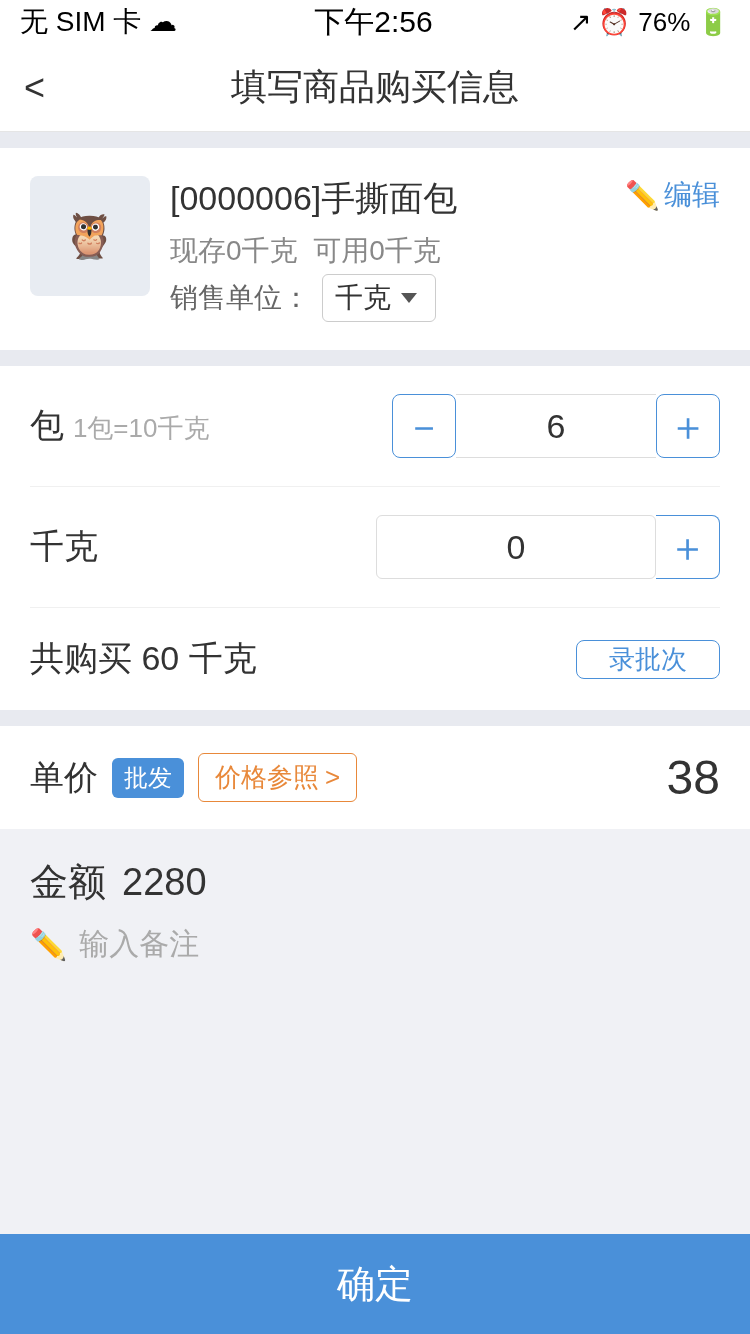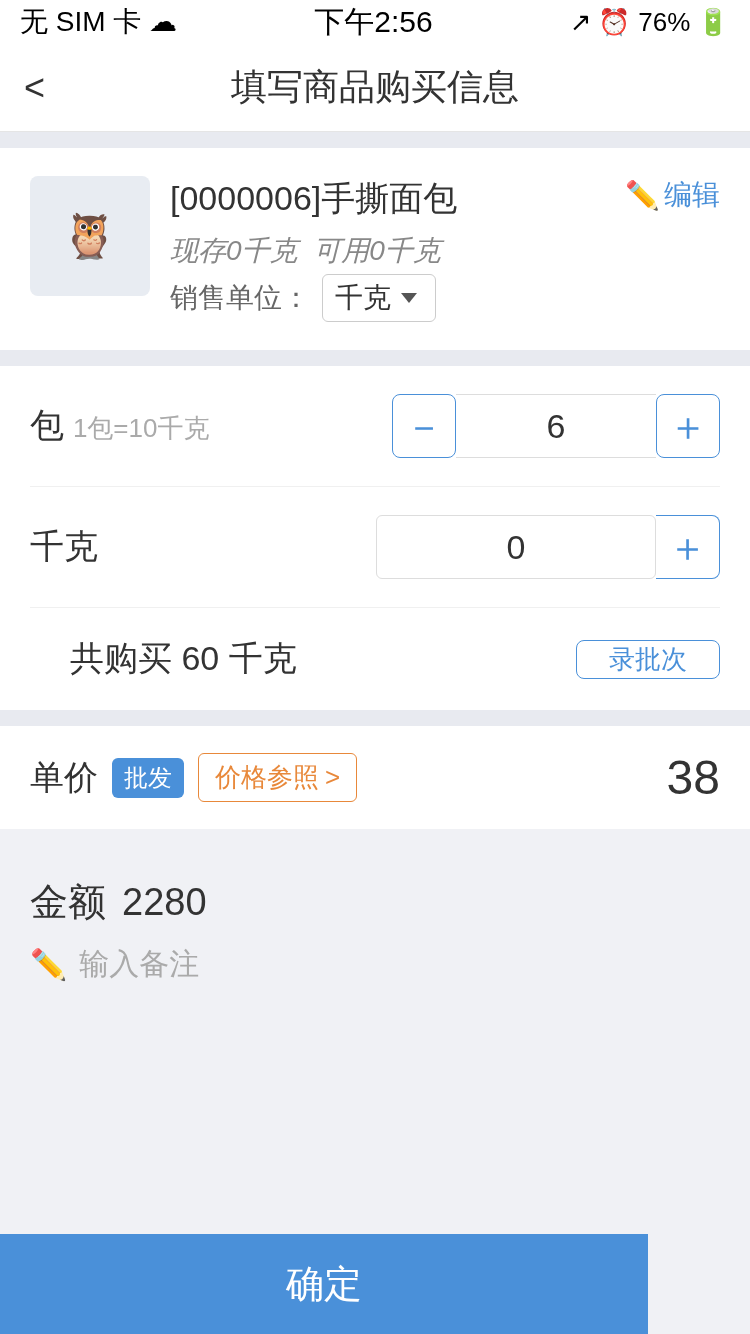--- a/index.html
+++ b/index.html
@@ -99,21 +99,20 @@
       color: #4a90d9;
       display: flex;
       align-items: center;
       gap: 4px;
       cursor: pointer;
     }
     .stock-info {
       margin-top: 10px;
       font-size: 28px;
       color: #888;
-      font-style: italic;
     }
     .unit-row {
       margin-top: 4px;
       display: flex;
       align-items: center;
       gap: 12px;
       font-size: 28px;
       color: #666;
     }
     .unit-select {
@@ -187,21 +186,20 @@
       background: #fff;
       border-radius: 6px;
     }
 
     
     .total-row {
       display: flex;
       align-items: center;
       justify-content: space-between;
       padding: 28px 0;
-      margin-left: 40px;
     }
     .total-label {
       font-size: 34px;
       color: #333;
     }
     .record-btn {
       border: 1px solid #4a90d9;
       border-radius: 8px;
       padding: 1px 32px;
       font-size: 26px;
@@ -249,21 +247,20 @@
     .price-value {
       font-size: 48px;
       color: #333;
       font-weight: 400;
     }
 
     
     .amount-section {
       background: #f0f1f5;
       padding: 28px 30px 20px;
-      margin-top: 20px;
     }
     .amount-row {
       display: flex;
       align-items: center;
       gap: 16px;
       font-size: 38px;
       font-weight: 500;
       color: #333;
     }
     .remark-row {
@@ -277,21 +274,21 @@
 
     
     .empty-area {
       background: #f0f1f5;
       flex: 1;
       min-height: 300px;
     }
 
     
     .confirm-bar {
-      width: 648px;
+      width: 750px;
       height: 100px;
       background: #4a90d9;
       display: flex;
       align-items: center;
       justify-content: center;
       position: fixed;
       bottom: 0;
       left: 0;
     }
     .confirm-btn {

